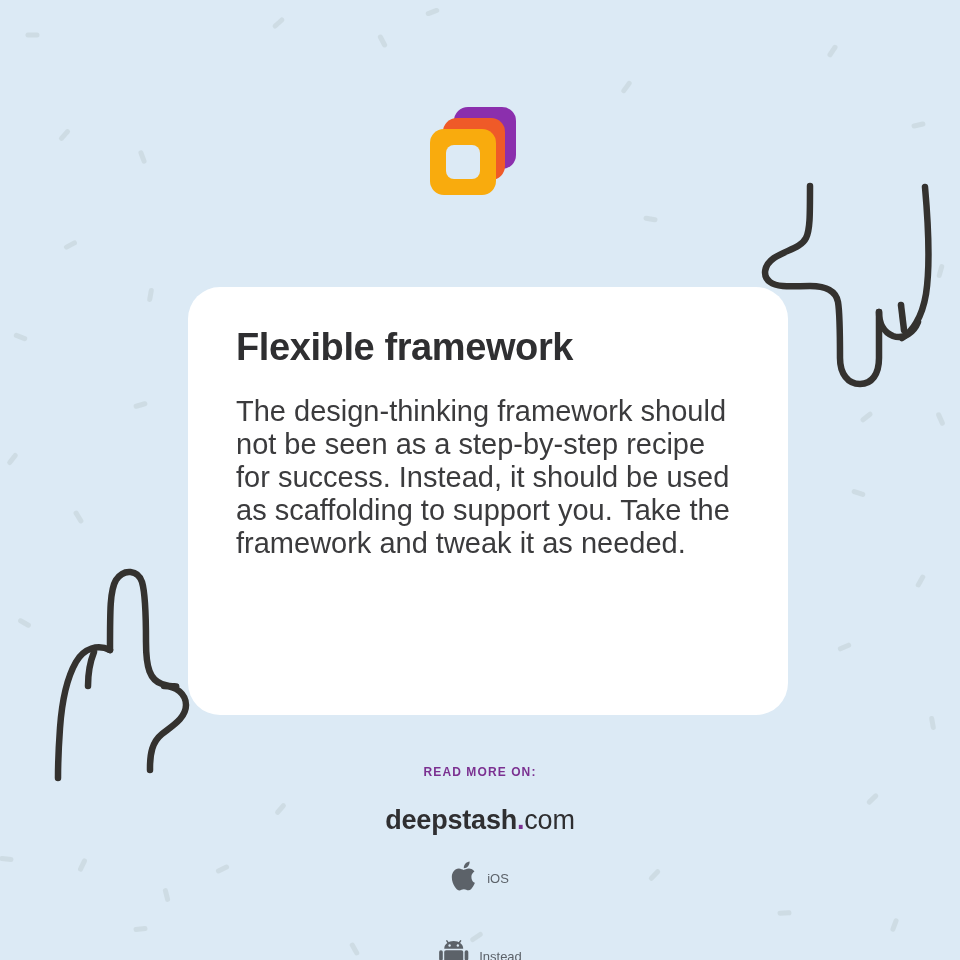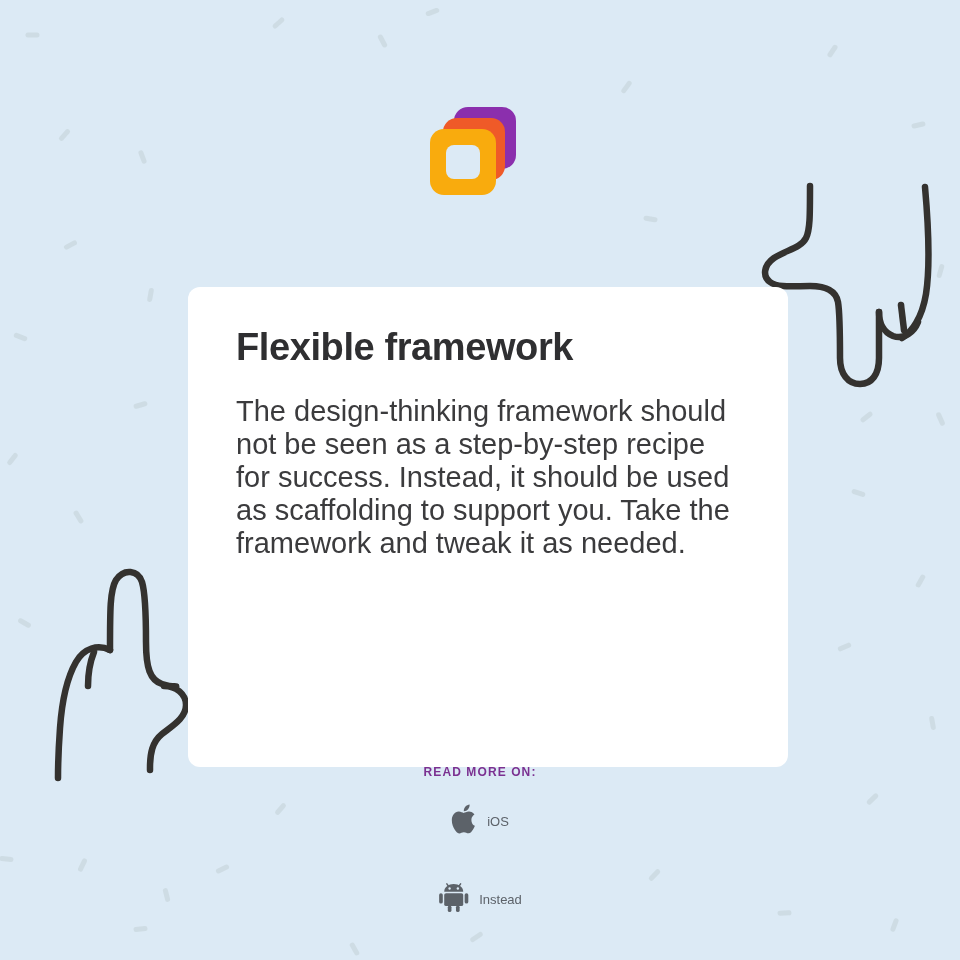--- a/index.html
+++ b/index.html
@@ -62,23 +62,23 @@
     border-radius: 8px;
     background: #dceaf5;
   }
 
   
   #card {
     position: absolute;
     left: 188px;
     top: 287px;
     width: 600px;
-    height: 480px;
+    height: 428px;
     background: #ffffff;
-    border-radius: 12px;
+    border-radius: 32px;
     box-sizing: border-box;
     padding: 40px 48px;
   }
   #card-title {
     margin: 0;
     font-size: 38px;
     font-weight: 700;
     color: #2f2f31;
     letter-spacing: -0.4px;
     line-height: 1.1;
@@ -220,20 +220,23 @@
   </svg>
 
   <div id="card" style="background: rgb(255, 255, 255);">
     <h1 id="card-title" style="color: rgb(47, 47, 49);">Flexible framework</h1>
     <p id="card-body" style="color: rgb(59, 59, 61);">The design-thinking framework should not be seen as a step-by-step recipe for success. Instead, it should be used as scaffolding to support you. Take the framework and tweak it as needed.</p>
   </div>
 
   <div id="footer">
     <div id="read-more-on" style="color: rgb(123, 49, 145); text-align: center;">READ MORE ON:</div>
 
+    <div id="brand">
+      <span class="brand-name">deepstash</span><span class="brand-dot">.</span><span class="brand-tld">com</span>
+    </div>
 
     <div id="stores">
 
       <div class="store">
         <span>
           <svg width="27" height="32" viewBox="0 0 27 32" aria-hidden="true">
             <path fill="#5c6269" d="M20.4 16.9c0-3.6 2.9-5.3 3.1-5.4-1.7-2.5-4.3-2.8-5.3-2.9-2.2-.2-4.4 1.3-5.5 1.3-1.1 0-2.9-1.3-4.8-1.3C5.5 8.7 3.2 10.1 2 12.3c-2.5 4.4-.6 10.9 1.8 14.5 1.2 1.7 2.6 3.7 4.5 3.6 1.8-.1 2.5-1.2 4.6-1.2 2.1 0 2.8 1.2 4.7 1.1 1.9 0 3.1-1.8 4.3-3.5 1.4-2 1.9-3.9 2-4-.1 0-3.5-1.3-3.5-5.9z"></path>
             <path fill="#5c6269" d="M17.1 6.2c1-1.2 1.7-2.9 1.5-4.6-1.4.1-3.2 1-4.3 2.2-.9 1-1.7 2.8-1.5 4.4 1.6.1 3.2-.8 4.3-2z"></path>
           </svg>
         </span>

